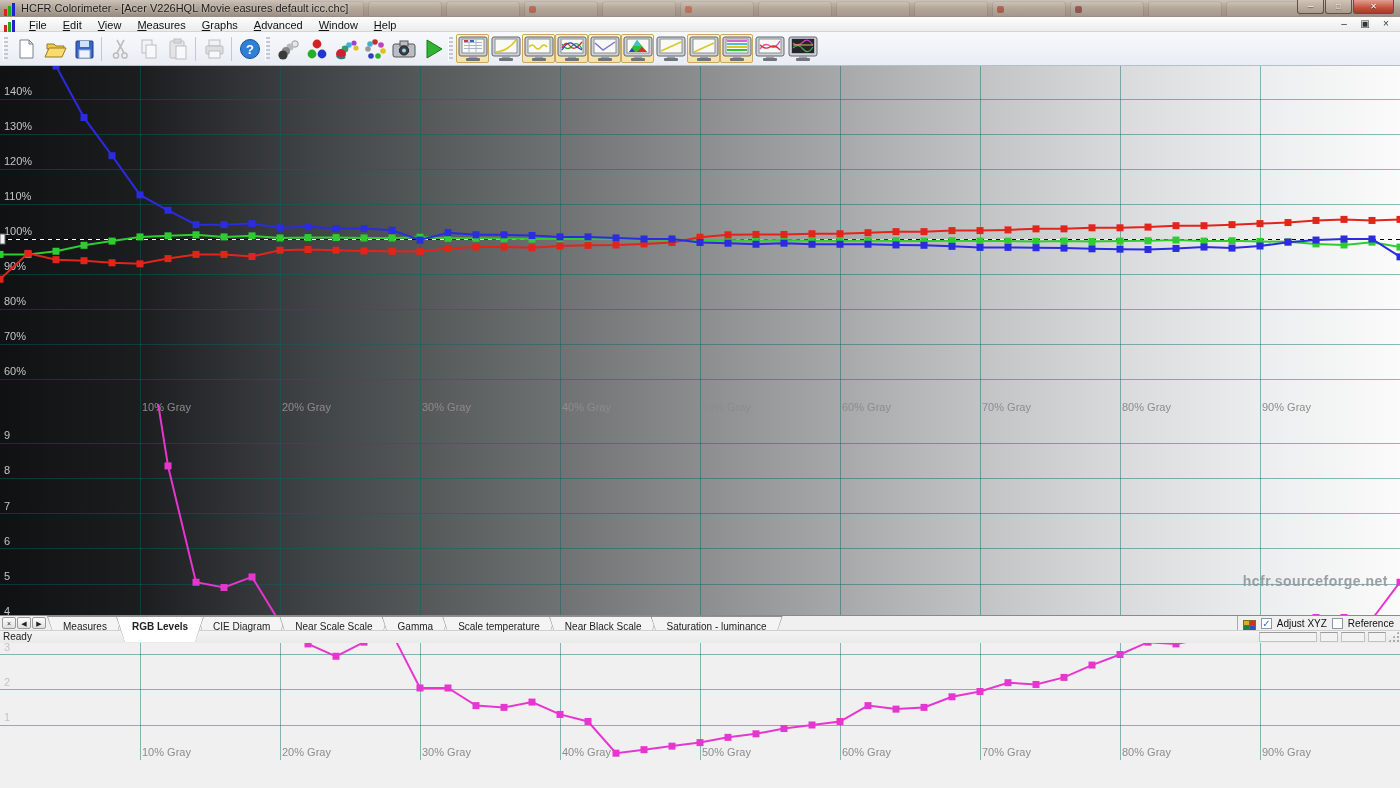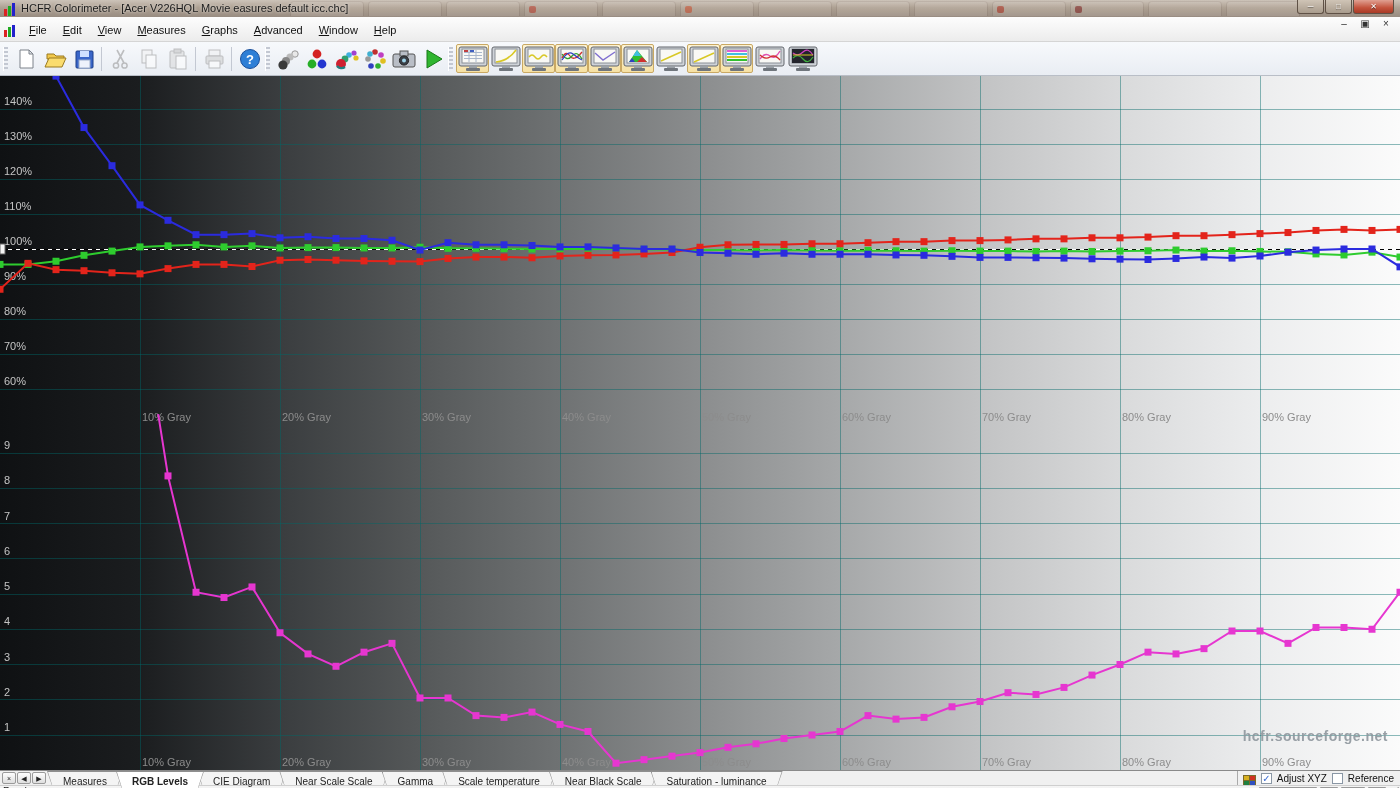--- a/index.html
+++ b/index.html
@@ -12,40 +12,40 @@
   .bg-tab{width:74px;height:15px;border-radius:4px 4px 0 0;background:rgba(235,228,220,.25);border:1px solid rgba(90,70,60,.35);border-bottom:none;position:relative;}
   .bg-tab .dot{position:absolute;left:4px;top:4px;width:7px;height:7px;border-radius:2px;}
   .titlebar .glass{position:absolute;inset:0;background:linear-gradient(180deg,rgba(255,255,255,.28),rgba(255,255,255,0) 45%,rgba(0,0,0,.06));pointer-events:none;}
   .app-icon{position:absolute;left:3px;top:2px;width:14px;height:13px;}
   .title-text{position:absolute;left:21px;top:2px;font-size:11px;color:#1c1c1c;white-space:nowrap;text-shadow:0 0 3px rgba(255,255,255,.75);}
   .win-controls{position:absolute;right:6px;top:0;display:flex;}
   .win-btn{width:27px;height:14px;border:1px solid #5f5146;border-top:none;border-radius:0 0 3px 3px;background:linear-gradient(180deg,#cfc4b6,#a99c8d);color:#fff;font-size:8px;line-height:13px;text-align:center;text-shadow:0 1px 1px rgba(0,0,0,.6);margin-left:1px;}
   .win-btn.close{width:41px;background:linear-gradient(180deg,#e0a092,#c3523c 60%,#a83a26);}
 
   
-  .menubar{position:relative;height:25px;background:linear-gradient(180deg,#fdfdfd,#ececec);border-bottom:1px solid #d5d5d5;display:flex;align-items:center;}
+  .menubar{position:relative;height:15px;background:linear-gradient(180deg,#fdfdfd,#ececec);border-bottom:1px solid #d5d5d5;display:flex;align-items:center;}
   .mdi-doc-icon{width:14px;height:12px;margin:0 4px 0 3px;}
   .menu-item{font-size:11px;color:#111;padding:0 8px;line-height:15px;}
   .menu-item u{text-decoration:underline;}
   .mdi-controls{position:absolute;right:8px;top:0;display:flex;gap:9px;}
   .mdi-btn{font-size:10px;line-height:14px;color:#333;width:12px;text-align:center;}
 
   
   .toolbar{height:34px;background:linear-gradient(180deg,#f7f9fc,#e9edf3);border-bottom:1px solid #b9bec7;display:flex;align-items:center;padding-left:2px;}
   .tb-group{display:flex;align-items:center;height:30px;}
   .grip{width:5px;height:24px;margin:0 3px 0 1px;background:repeating-linear-gradient(180deg,#c3c8d2 0 2px,transparent 2px 4px);border-left:1px solid #fff;}
   .tb-sep{width:1px;height:24px;background:#c3c8d2;margin:0 3px;}
   .tb-btn{width:29px;height:29px;display:flex;align-items:center;justify-content:center;border:1px solid transparent;border-radius:2px;}
   .tb-btn svg{display:block;}
   .tb-btn.active{background:linear-gradient(180deg,#fdf3d3,#f6e1a4);border-color:#c9a863;}
   .tb-btn.disabled{opacity:.55;filter:grayscale(1);}
   .tb-btn.mon{width:33px;}
 
   
-  .chart-area{position:relative;width:1400px;height:694px;
+  .chart-area{position:relative;width:1400px;height:549px;
     background:linear-gradient(90deg,#0f1113 0%,#1b1d1f 10%,#3a3d3f 20%,#555859 30%,#6f7273 40%,#8b8d8e 50%,#a6a8a9 60%,#c2c3c4 70%,#d9dadb 80%,#ecedee 90%,#fbfbfb 100%);text-align:right;}
   .chart-area svg{position:absolute;inset:0;}
   .watermark{position:absolute;right:12px;bottom:26px;font-size:14px;font-weight:bold;color:#8f979e;opacity:.9;letter-spacing:.5px;}
 
   
   .tabbar{position:relative;height:15px;background:#f0f0f0;border-top:1px solid #8a8a8a;display:flex;align-items:stretch;}
   .tab-nav{display:flex;align-items:center;gap:1px;padding:0 2px;}
   .tab-nav-btn{width:14px;height:12px;font-size:7px;line-height:11px;text-align:center;color:#222;background:linear-gradient(180deg,#fdfdfd,#dfdfdf);border:1px solid #9a9a9a;border-radius:2px;}
   .tabs{display:flex;align-items:stretch;margin-left:6px;}
   .tab{position:relative;height:26px;padding:0 16px;margin-left:-7px;}

